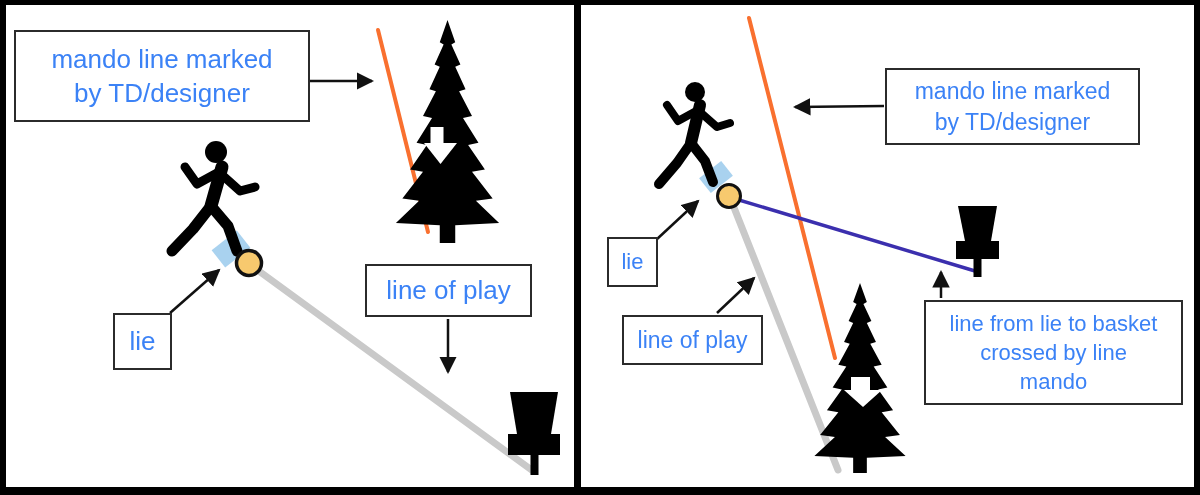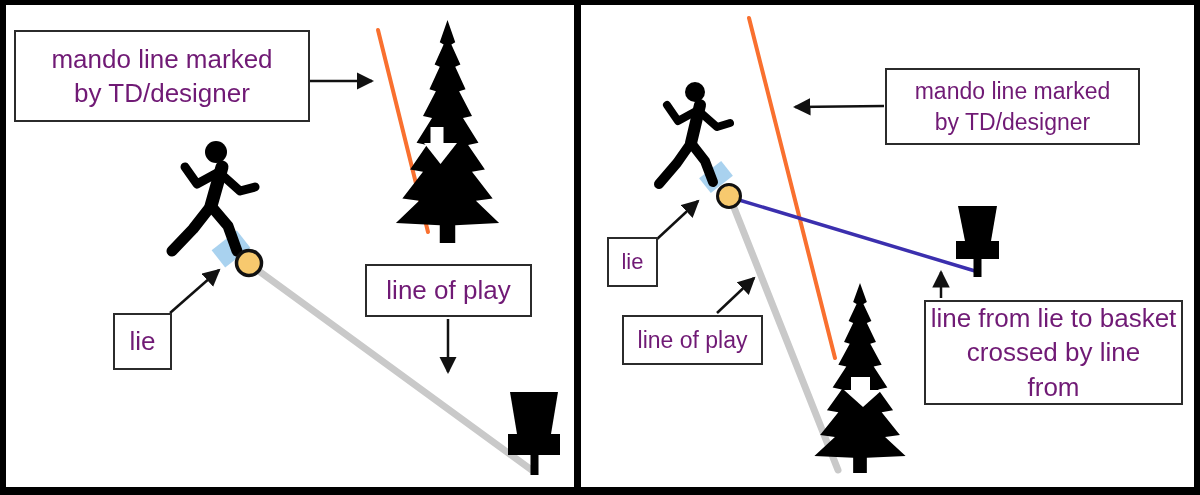--- a/index.html
+++ b/index.html
@@ -14,32 +14,32 @@
   .label-box{
     position:absolute;
     background:#fff;
     border:2px solid #2b2b2b;
     box-sizing:border-box;
     display:flex;
     flex-direction:column;
     align-items:center;
     justify-content:center;
     text-align:center;
-    color:#701a75;
+    color:#3b82f6;
     line-height:1.32;
     z-index:5;
   }
   .label-box span{display:block;white-space:nowrap;}
   .box-mando-left   {left:14px;  top:30px;  width:296px; height:92px;  font-size:26px;}
   .box-lie-left     {left:113px; top:313px; width:59px;  height:57px;  font-size:26px;}
   .box-lop-left     {left:365px; top:264px; width:167px; height:53px;  font-size:26px;}
   .box-mando-right  {left:885px; top:68px;  width:255px; height:77px;  font-size:23px;}
   .box-lie-right    {left:607px; top:237px; width:51px;  height:50px;  font-size:22px;}
   .box-lop-right    {left:622px; top:315px; width:141px; height:50px;  font-size:23px;}
-  .box-crossed-right{left:924px; top:300px; width:259px; height:105px; font-size:26px;}
+  .box-crossed-right{left:924px; top:300px; width:259px; height:105px; font-size:22px;}
 </style>
 </head>
 <body>
 
 <div id="canvas">
 
   <svg id="scene" width="1200" height="495" viewBox="0 0 1200 495">
     <defs>
       <marker id="ah" markerWidth="9" markerHeight="9" refX="6.2" refY="3.5" orient="auto">
         <path d="M0,0 L7,3.5 L0,7 Z" fill="#111"></path>
@@ -152,16 +152,16 @@
     <span>lie</span>
   </div>
 
   <div class="label-box box-lop-right">
     <span>line of play</span>
   </div>
 
   <div class="label-box box-crossed-right">
     <span>line from lie to basket</span>
     <span>crossed by line</span>
-    <span>from</span>
+    <span>mando</span>
   </div>
 
 </div>
 
 </body></html>

